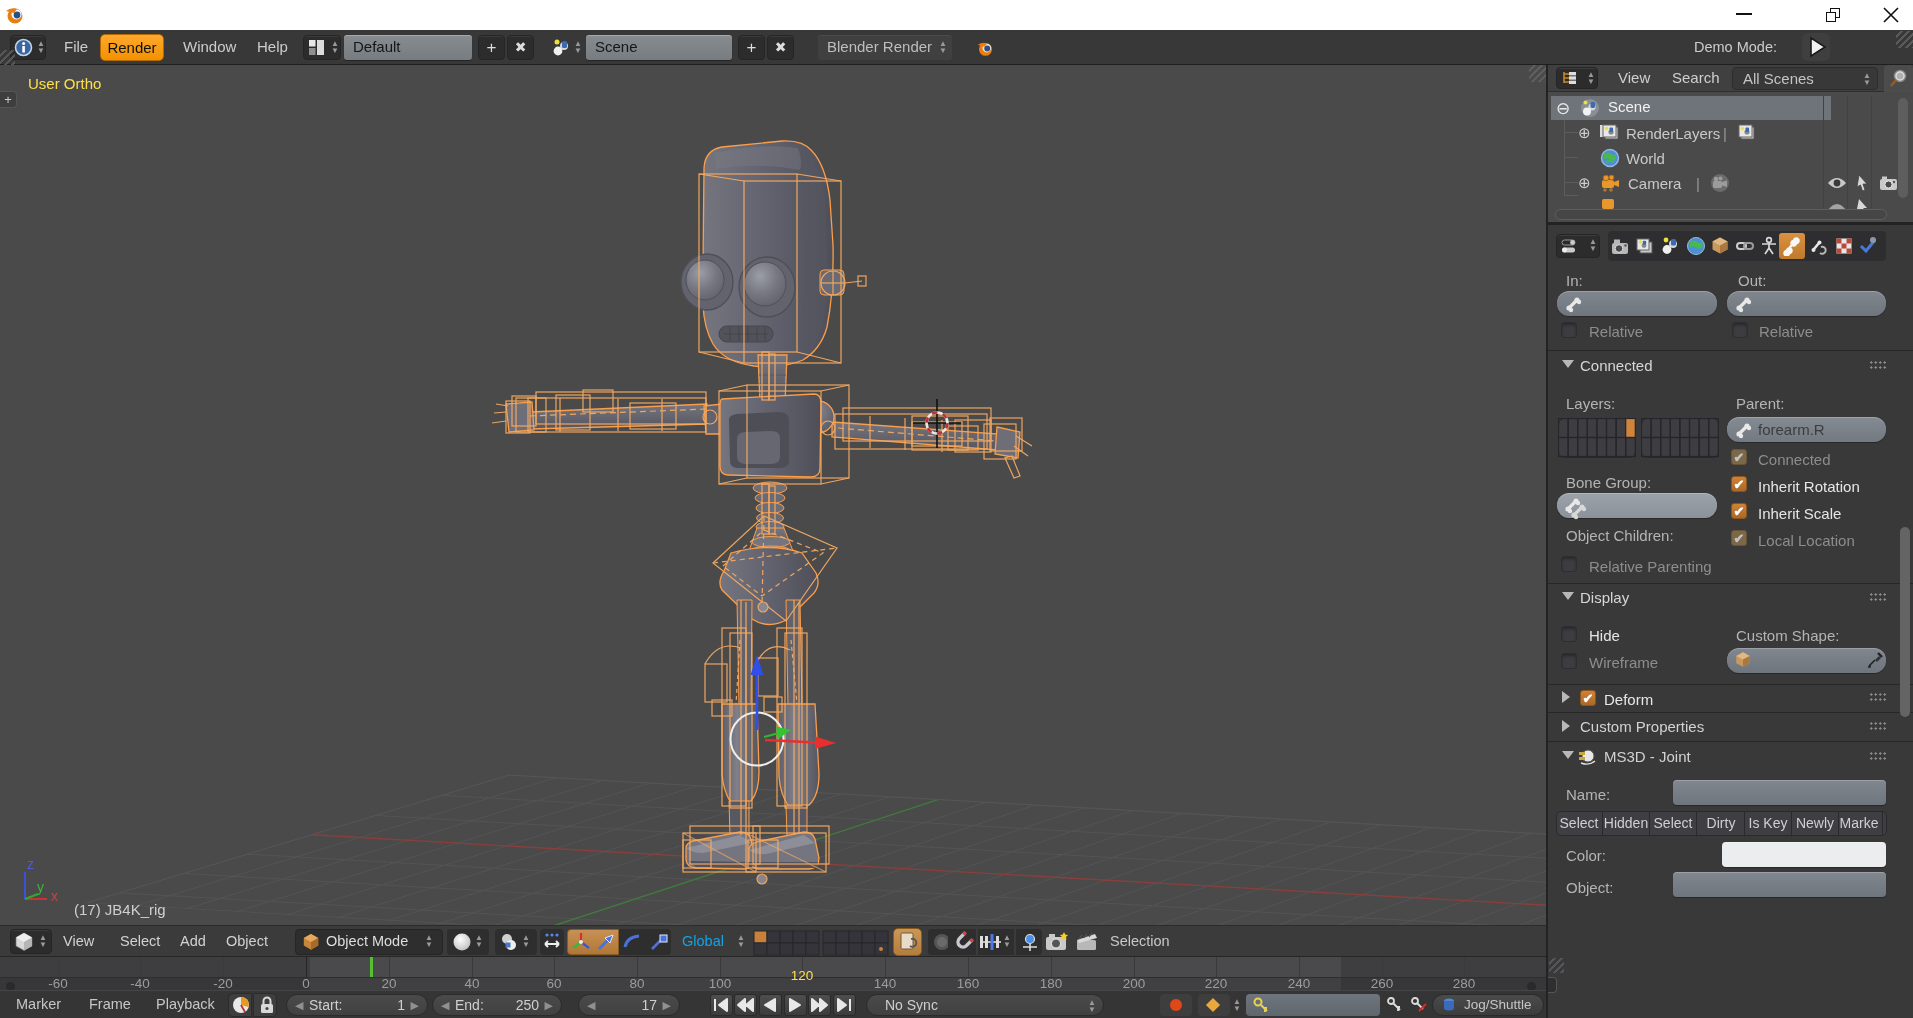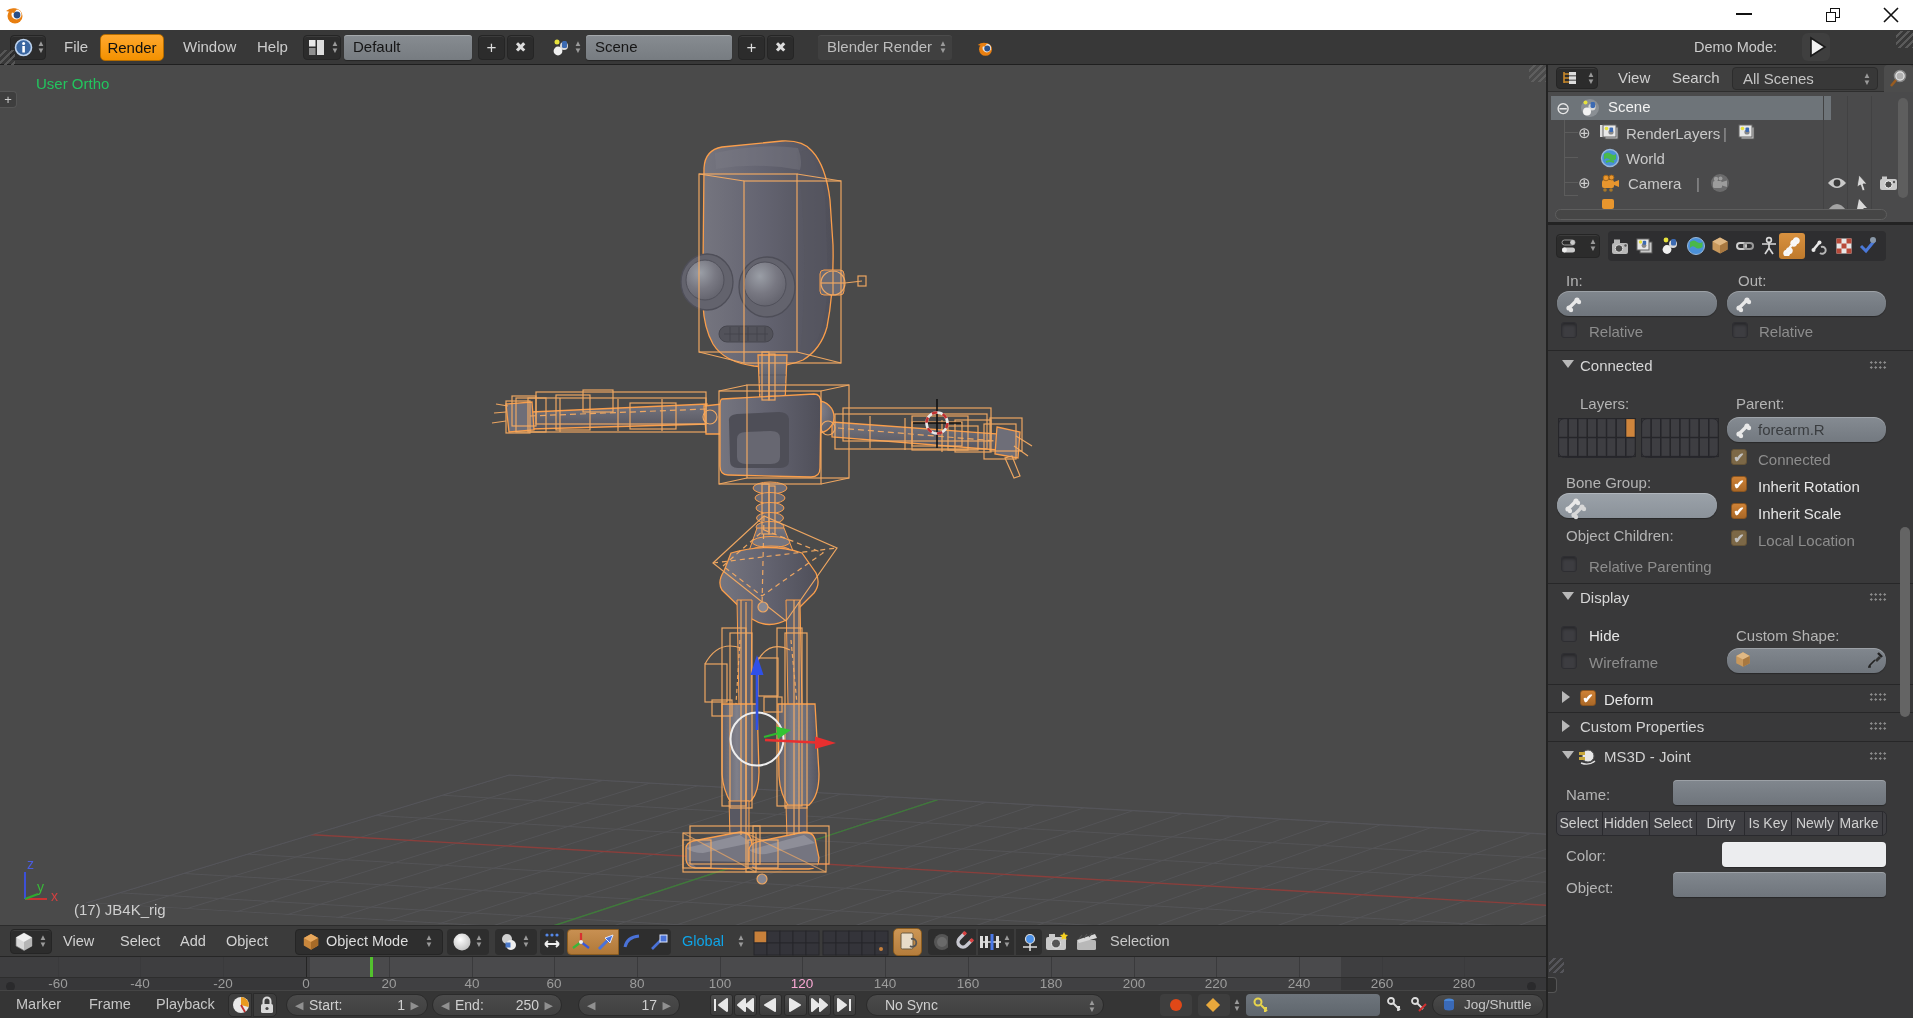--- a/index.html
+++ b/index.html
@@ -319,21 +319,21 @@
 
 <g font-family="Liberation Sans,sans-serif">
  <line x1="25" y1="872" x2="25" y2="899" stroke="#3c50d8" stroke-width="2"></line>
  <line x1="25" y1="899" x2="47" y2="899" stroke="#c83232" stroke-width="2"></line>
  <line x1="25" y1="899" x2="38" y2="894" stroke="#2faa2f" stroke-width="2"></line>
  <text x="27" y="869" font-size="14" fill="#4a5ce0">z</text>
  <text x="51" y="901" font-size="14" fill="#d04040">x</text>
  <text x="37" y="892" font-size="14" fill="#38b838">y</text>
 </g>
 </svg>
-<div class="abs" style="left:36px;top:10px;font-size:15px;color:#22c55e">User Ortho</div>
+<div class="abs" style="left:28px;top:10px;font-size:15px;color:#fde047">User Ortho</div>
 <div class="abs" style="left:0;top:26px;width:17px;height:17px;background:#3e3e3e;border:1px solid #555;border-left:none;border-radius:0 4px 4px 0;color:#ccc;font-size:13px;text-align:center;line-height:15px">+</div>
 <div class="abs" style="left:74px;top:836px;font-size:15px;color:#cfcfcf">(17) JB4K_rig</div>
 <div class="abs" style="right:0;top:0;width:17px;height:17px;background:repeating-linear-gradient(135deg,transparent 0 3px,#5e5e5e 3px 5px)"></div>
 </div>
 
 <div id="vph">
  <div class="hbtn" style="left:10px;top:3px;width:42px;height:25px"></div>
  <svg class="icon" style="left:14px;top:6px" width="20" height="20" viewBox="0 0 20 20">
   <path d="M10,1 L18,5.5 L18,14 L10,18.5 L2,14 L2,5.5 Z" fill="#d8d8d8" stroke="#777" stroke-width="0.7"></path>
   <path d="M10,1 L18,5.5 L10,10 L2,5.5 Z" fill="#efefef"></path>
@@ -496,21 +496,21 @@
     <div class="abs" style="left:1464px;top:0;width:1px;height:20px;background:#3a3a3c"></div>
     <div class="abs" style="left:28px;top:19px;width:60px;text-align:center;font-size:13.5px;color:#9c9c9c">-60</div>
     <div class="abs" style="left:110px;top:19px;width:60px;text-align:center;font-size:13.5px;color:#9c9c9c">-40</div>
     <div class="abs" style="left:193px;top:19px;width:60px;text-align:center;font-size:13.5px;color:#9c9c9c">-20</div>
     <div class="abs" style="left:276px;top:19px;width:60px;text-align:center;font-size:13.5px;color:#9c9c9c">0</div>
     <div class="abs" style="left:359px;top:19px;width:60px;text-align:center;font-size:13.5px;color:#9c9c9c">20</div>
     <div class="abs" style="left:442px;top:19px;width:60px;text-align:center;font-size:13.5px;color:#9c9c9c">40</div>
     <div class="abs" style="left:524px;top:19px;width:60px;text-align:center;font-size:13.5px;color:#9c9c9c">60</div>
     <div class="abs" style="left:607px;top:19px;width:60px;text-align:center;font-size:13.5px;color:#9c9c9c">80</div>
     <div class="abs" style="left:690px;top:19px;width:60px;text-align:center;font-size:13.5px;color:#9c9c9c">100</div>
-    <div class="abs" style="left:772px;top:19px;width:60px;text-align:center;font-size:13.5px;color:#f9a8d4">120</div>
+    <div class="abs" style="left:772px;top:11px;width:60px;text-align:center;font-size:13.5px;color:#fde047">120</div>
     <div class="abs" style="left:855px;top:19px;width:60px;text-align:center;font-size:13.5px;color:#9c9c9c">140</div>
     <div class="abs" style="left:938px;top:19px;width:60px;text-align:center;font-size:13.5px;color:#9c9c9c">160</div>
     <div class="abs" style="left:1021px;top:19px;width:60px;text-align:center;font-size:13.5px;color:#9c9c9c">180</div>
     <div class="abs" style="left:1104px;top:19px;width:60px;text-align:center;font-size:13.5px;color:#9c9c9c">200</div>
     <div class="abs" style="left:1186px;top:19px;width:60px;text-align:center;font-size:13.5px;color:#9c9c9c">220</div>
     <div class="abs" style="left:1269px;top:19px;width:60px;text-align:center;font-size:13.5px;color:#9c9c9c">240</div>
     <div class="abs" style="left:1352px;top:19px;width:60px;text-align:center;font-size:13.5px;color:#9c9c9c">260</div>
     <div class="abs" style="left:1434px;top:19px;width:60px;text-align:center;font-size:13.5px;color:#9c9c9c">280</div>
     <div class="abs" style="left:370px;top:0;width:2.5px;height:20px;background:#53c22e"></div>
     <div class="abs" style="left:306px;top:0;width:1px;height:20px;background:#242424"></div>
@@ -812,21 +812,21 @@
         <circle cx="16" cy="8" r="2.2" fill="#e8e8e8"></circle>
       </svg>
       <div class="cb" style="left:13px;top:97px"></div>
       <div class="lbd" style="left:41px;top:98px">Relative</div>
       <div class="cb" style="left:184px;top:97px"></div>
       <div class="lbd" style="left:211px;top:98px">Relative</div>
       <div class="sep" style="top:125px"></div>
       <div class="tri-d" style="left:14px;top:135px"></div>
       <div class="lb" style="left:32px;top:132px;color:#d6d6d6">Connected</div>
       <div class="grip" style="left:321px;top:135px"></div>
-      <div class="lb" style="left:32px;top:170px">Layers:</div>
+      <div class="lb" style="left:18px;top:170px">Layers:</div>
       <svg class="icon" style="left:10px;top:193px" width="78" height="40" viewBox="0 0 78 40">
         <rect x="0.5" y="0.5" width="77" height="39" rx="6" fill="#3e3e42" stroke="#2a2a2e"></rect>
         <rect x="0.5" y="0.5" width="9.6" height="19" fill="none" stroke="#26262a" stroke-width="1.2"></rect>
         <rect x="10.1" y="0.5" width="9.6" height="19" fill="none" stroke="#26262a" stroke-width="1.2"></rect>
         <rect x="19.7" y="0.5" width="9.6" height="19" fill="none" stroke="#26262a" stroke-width="1.2"></rect>
         <rect x="29.3" y="0.5" width="9.6" height="19" fill="none" stroke="#26262a" stroke-width="1.2"></rect>
         <rect x="38.9" y="0.5" width="9.6" height="19" fill="none" stroke="#26262a" stroke-width="1.2"></rect>
         <rect x="48.5" y="0.5" width="9.6" height="19" fill="none" stroke="#26262a" stroke-width="1.2"></rect>
         <rect x="58.1" y="0.5" width="9.6" height="19" fill="none" stroke="#26262a" stroke-width="1.2"></rect>
         <rect x="67.7" y="0.5" width="9.6" height="19" fill="#cf853c" stroke="#26262a" stroke-width="1.2"></rect>

